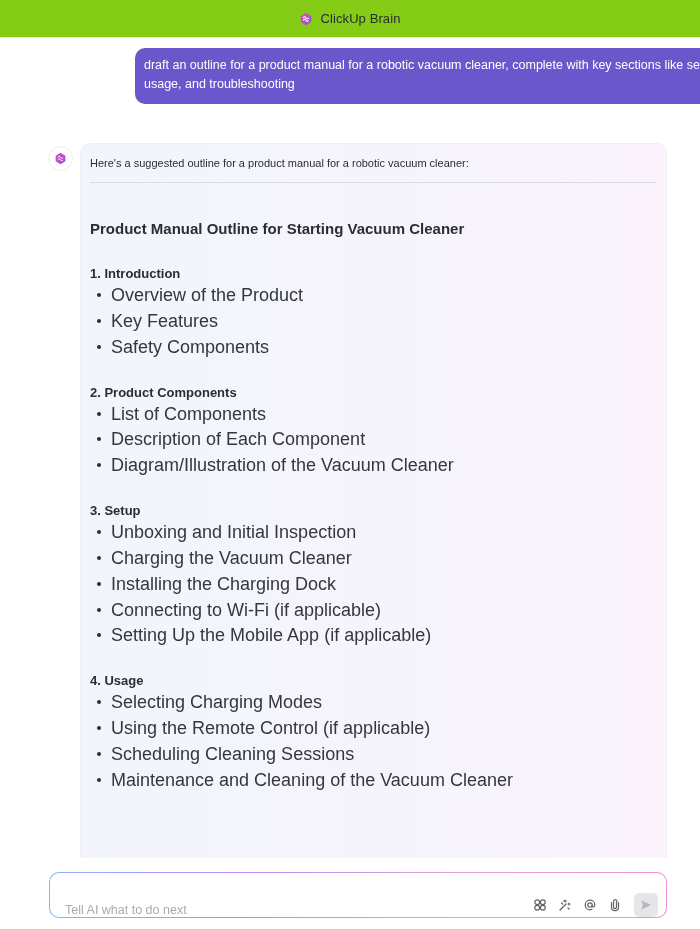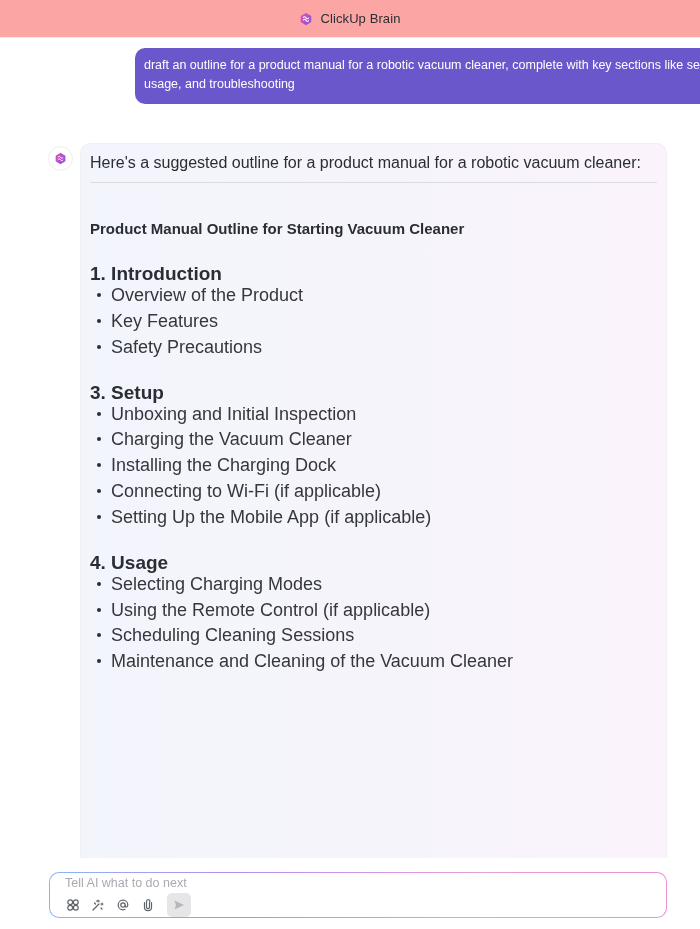--- a/index.html
+++ b/index.html
@@ -9,21 +9,21 @@
       font-family: "Liberation Sans", "DejaVu Sans", sans-serif;
       color: #2a2e34;
     }
     .app { position: relative; width: 700px; height: 929px; }
 
     
     .header {
       position: absolute; top: 0; left: 0; width: 700px; height: 38px;
       border-bottom: 1px solid #ececec;
       display: flex; align-items: center; justify-content: center; gap: 7px;
-      background: #fca5a5;
+      background: #84cc16;
     }
     .header .logo { width: 14px; height: 14px; display: inline-block; }
     .header .title { font-size: 13px; color: #2a2e34; letter-spacing: 0.1px; }
 
     
     .chat {
       position: absolute; top: 38px; left: 0; width: 700px; height: 820px;
       overflow: hidden;
     }
 
@@ -46,51 +46,51 @@
     .ai-avatar svg { width: 13px; height: 13px; }
 
     .ai-card {
       position: absolute; top: 105px; left: 80px; width: 587px; height: 740px;
       border-radius: 10px 10px 0 0;
       background: linear-gradient(90deg, #f3f5fc 0%, #f6f4fb 55%, #fbf3fb 100%);
       border: 1px solid #f1eef6;
       border-bottom: none;
       padding: 10px 9px 0 9px;
     }
-    .ai-intro { font-size: 16px; line-height: 18px; color: #2a2e34; padding-bottom: 10px; }
+    .ai-intro { font-size: 11px; line-height: 18px; color: #2a2e34; padding-bottom: 10px; }
     .ai-divider { height: 1px; background: #dcdde2; margin: 0 0 0 0; }
 
     .doc-title {
       font-size: 15px; font-weight: 700; color: #2a2e34;
       margin-top: 37px; margin-bottom: 0;
     }
     .section { margin-top: 29px; }
     .section:first-of-type { margin-top: 0; }
-    .section-title { font-size: 19px; font-weight: 700; color: #2a2e34; line-height: 18px; }
+    .section-title { font-size: 13px; font-weight: 700; color: #2a2e34; line-height: 18px; }
     .section ul { list-style: none; margin-top: 4px; }
     .section li {
       position: relative; padding-left: 21px;
       font-size: 18px; line-height: 16px; color: #34373d;
       margin-bottom: 9.8px;
     }
     .section li::before {
       content: ""; position: absolute; left: 7px; top: 6px;
       width: 4px; height: 4px; border-radius: 50%; background: #2a2e34;
     }
 
     
     .composer {
       position: absolute; top: 872px; left: 49px; width: 618px; height: 46px;
       border-radius: 10px;
       padding: 1px;
       background: linear-gradient(90deg, #8ab4f8 0%, #b48ef5 30%, #e6a0d7 70%, #ee8fd4 100%);
     }
     .composer-inner {
       width: 100%; height: 100%; border-radius: 9px; background: #ffffff;
-      display: flex; align-items: flex-start; padding: 0 8px 0 15px; flex-direction: column;
+      display: flex; align-items: flex-end; padding: 0 8px 0 15px;
     }
     .composer-input {
       flex: 1; border: none; outline: none; background: transparent;
       font-size: 12.5px; color: #2a2e34;
       font-family: "Liberation Sans", "DejaVu Sans", sans-serif;
     }
     .composer-input::placeholder { color: #a8abb1; }
     .tools { display: flex; align-items: center; gap: 9px; }
     .tool-btn {
       width: 16px; height: 16px; display: flex; align-items: center; justify-content: center;
@@ -148,24 +148,32 @@
       <div class="ai-divider"></div>
 
       <div class="doc-title">Product Manual Outline for Starting Vacuum Cleaner</div>
 
       <div style="margin-top:28px;">
         <div class="section" style="margin-top:0;">
           <div class="section-title">1. Introduction</div>
           <ul>
             <li>Overview of the Product</li>
             <li>Key Features</li>
-            <li>Safety Precautions</li>
-          </ul>
-        </div>
-
+            <li>Safety Components</li>
+          </ul>
+        </div>
+
+        <div class="section">
+          <div class="section-title">2. Product Components</div>
+          <ul>
+            <li>List of Components</li>
+            <li>Description of Each Component</li>
+            <li>Diagram/Illustration of the Vacuum Cleaner</li>
+          </ul>
+        </div>
 
         <div class="section">
           <div class="section-title">3. Setup</div>
           <ul>
             <li>Unboxing and Initial Inspection</li>
             <li>Charging the Vacuum Cleaner</li>
             <li>Installing the Charging Dock</li>
             <li>Connecting to Wi-Fi (if applicable)</li>
             <li>Setting Up the Mobile App (if applicable)</li>
           </ul>

